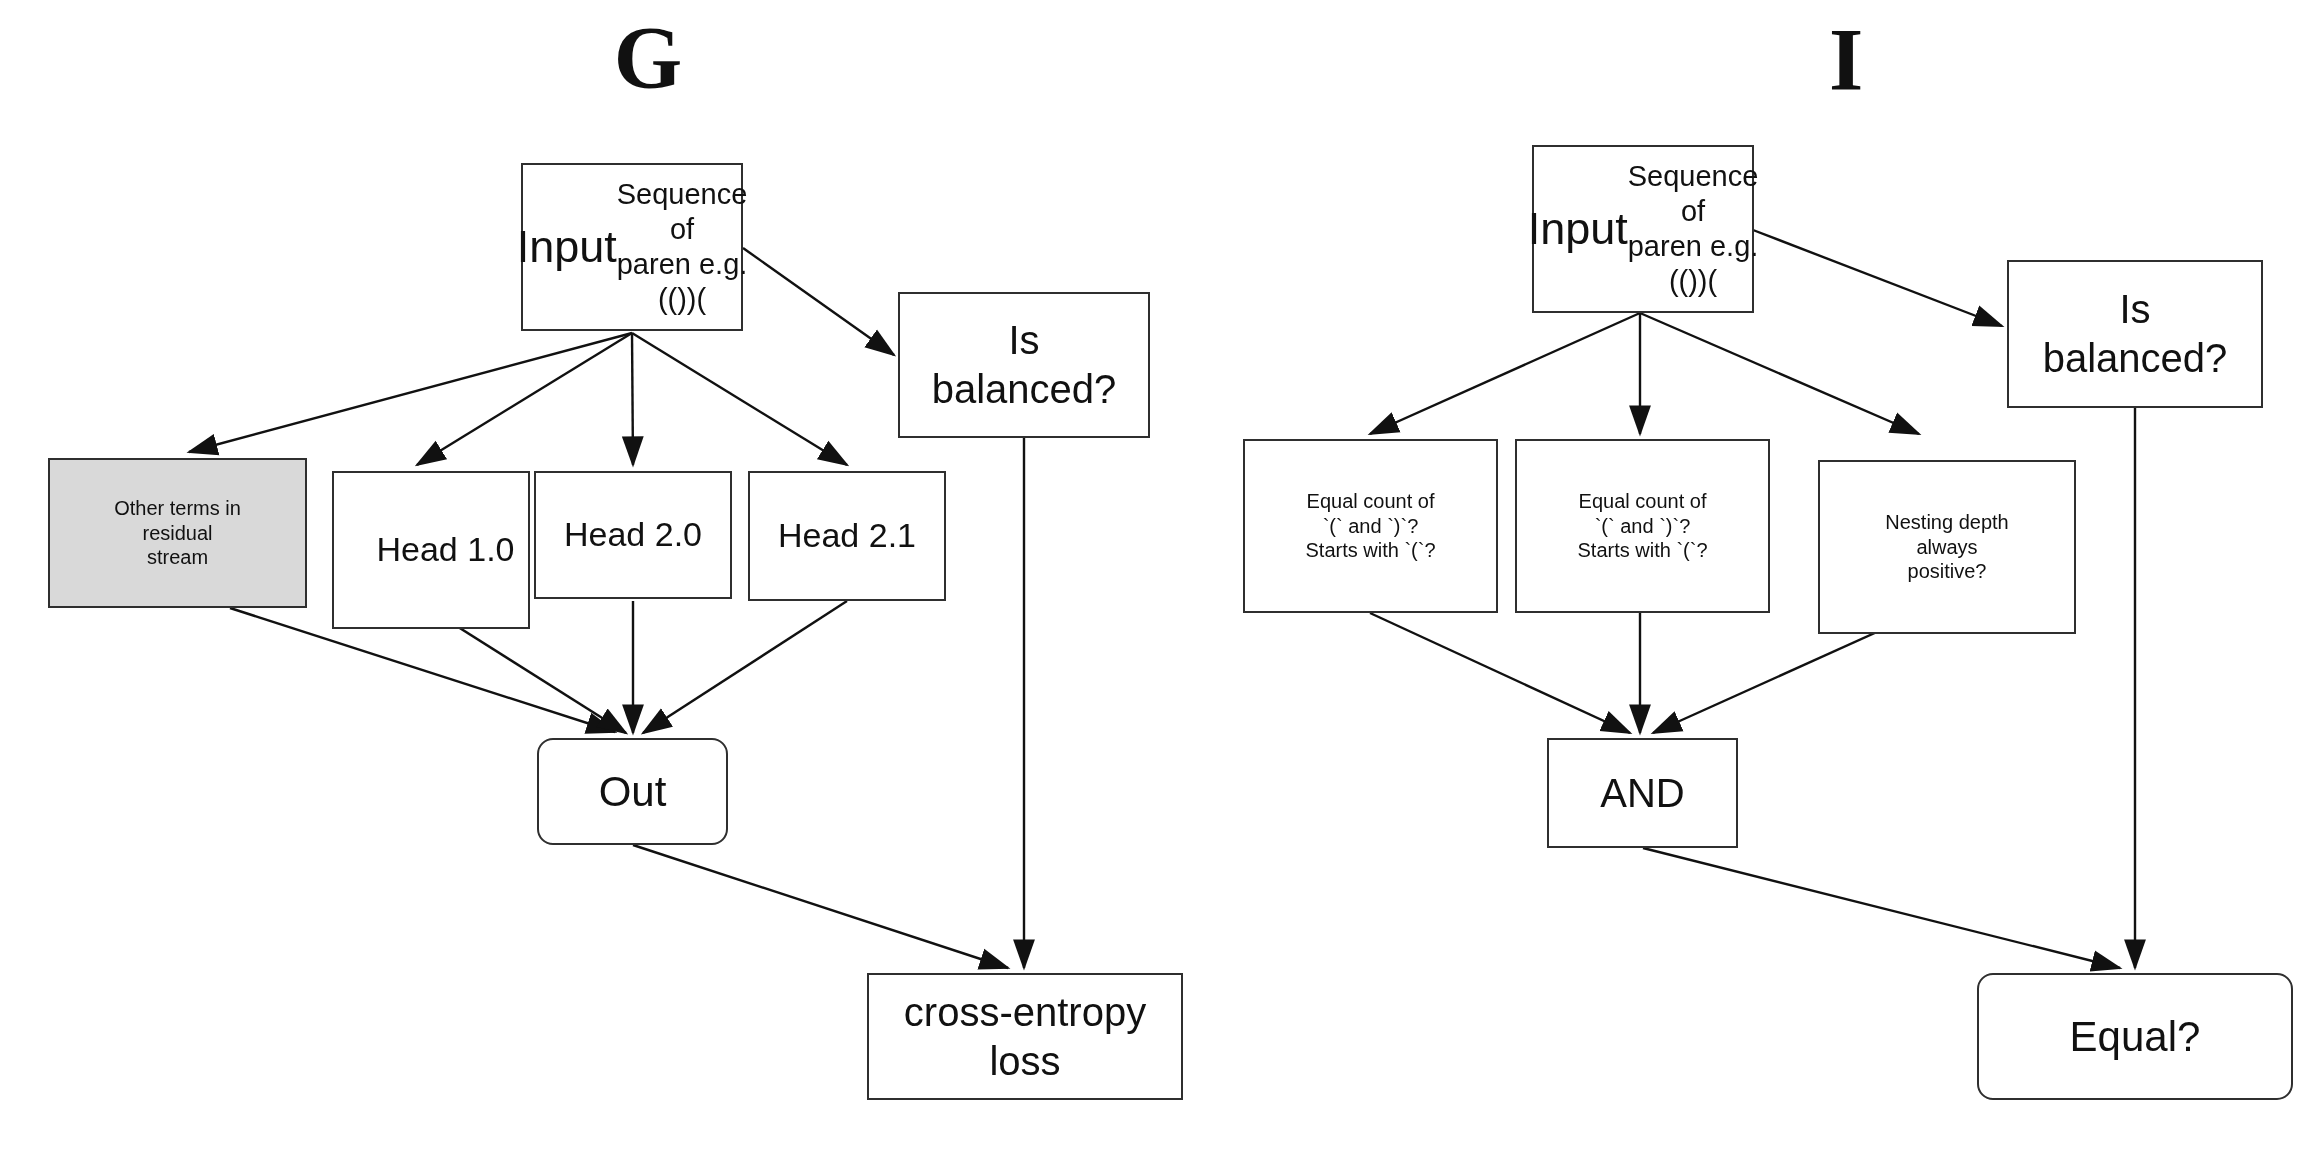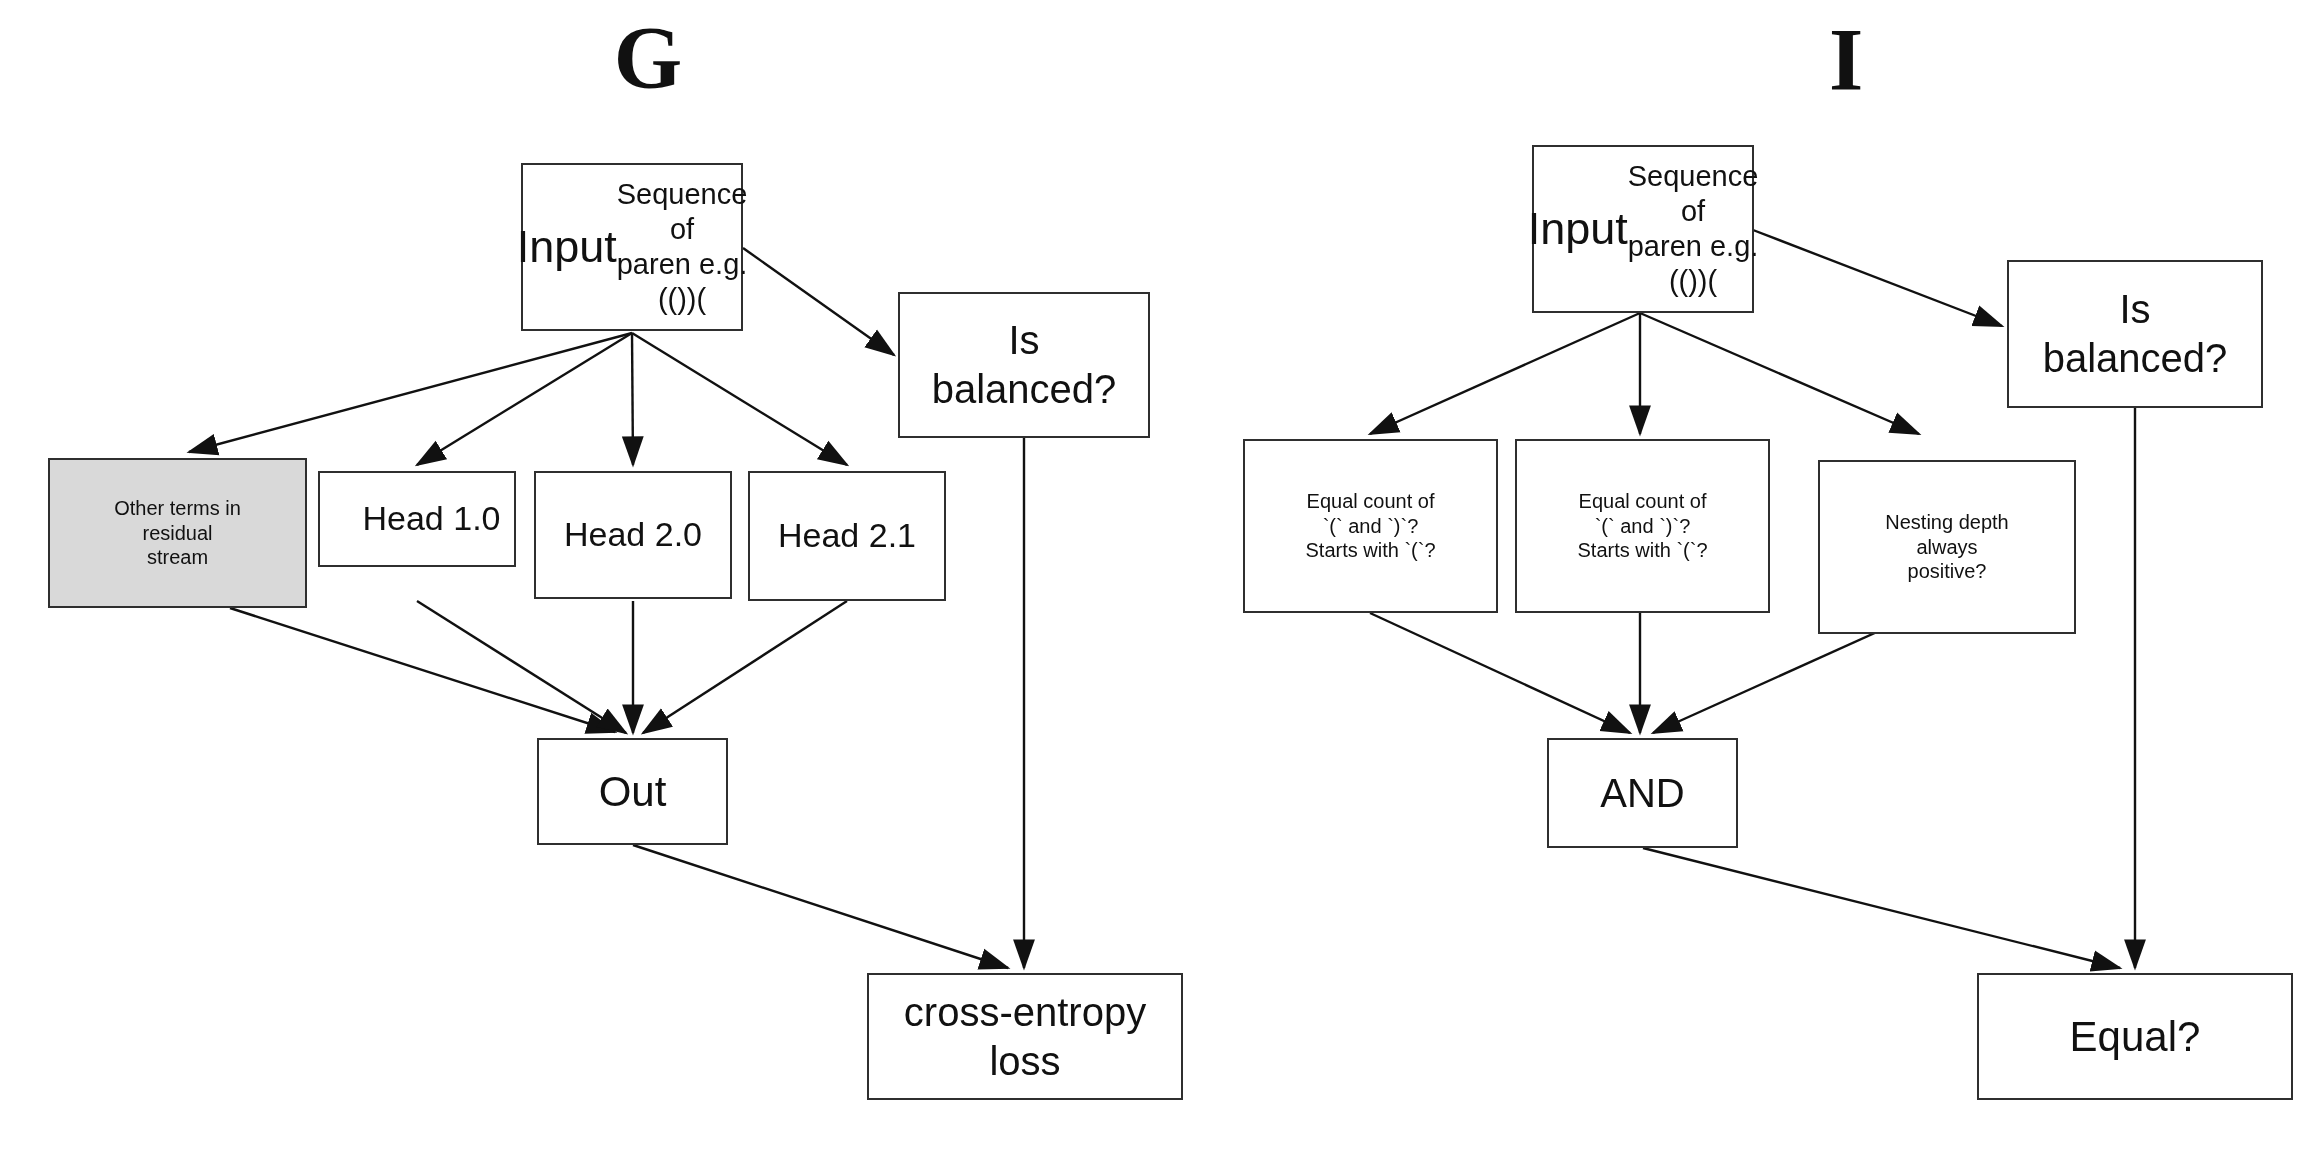--- a/index.html
+++ b/index.html
@@ -27,21 +27,21 @@
     align-items: center;
     justify-content: center;
     text-align: center;
     white-space: pre-line;
     line-height: 1.22;
   }
   .node.muted { background: #d9d9d9; }
   .node-title { font-size: 45px; line-height: 1.15; }
   .node-sub   { font-size: 29px; line-height: 1.2; }
   .fs-40 { font-size: 40px; }
-  .fs-42 { font-size: 42px; }
+  .fs-42 { font-size: 42px; border-radius: 16px; }
   .fs-34 { font-size: 34px; }
   .fs-31 { font-size: 20px; }
   .diagram-title {
     position: absolute;
     width: 200px;
     text-align: center;
     font-family: "Liberation Serif", serif;
     font-size: 88px;
     font-weight: 600;
     line-height: 1.0;
@@ -91,21 +91,21 @@
 paren e.g. (())(</div>
   </div>
 
   <div class="node fs-40" style="left:898px; top:292px; width:252px; height:146px;">Is
 balanced?</div>
 
   <div class="node muted fs-31" style="left:48px; top:458px; width:259px; height:150px;">Other terms in
 residual
 stream</div>
 
-  <div class="node fs-34" style="left:318px; top:471px; width:198px; height:96px;padding-left:29px;">Head 1.0</div>
+  <div class="node fs-34" style="left:332px; top:471px; width:198px; height:158px;padding-left:29px;">Head 1.0</div>
 
   <div class="node fs-34" style="left:534px; top:471px; width:198px; height:128px;">Head 2.0</div>
 
   <div class="node fs-34" style="left:748px; top:471px; width:198px; height:130px;">Head 2.1</div>
 
   <div class="node fs-42" style="left:537px; top:738px; width:191px; height:107px;">Out</div>
 
   <div class="node fs-40" style="left:867px; top:973px; width:316px; height:127px;">cross-entropy
 loss</div>
 

